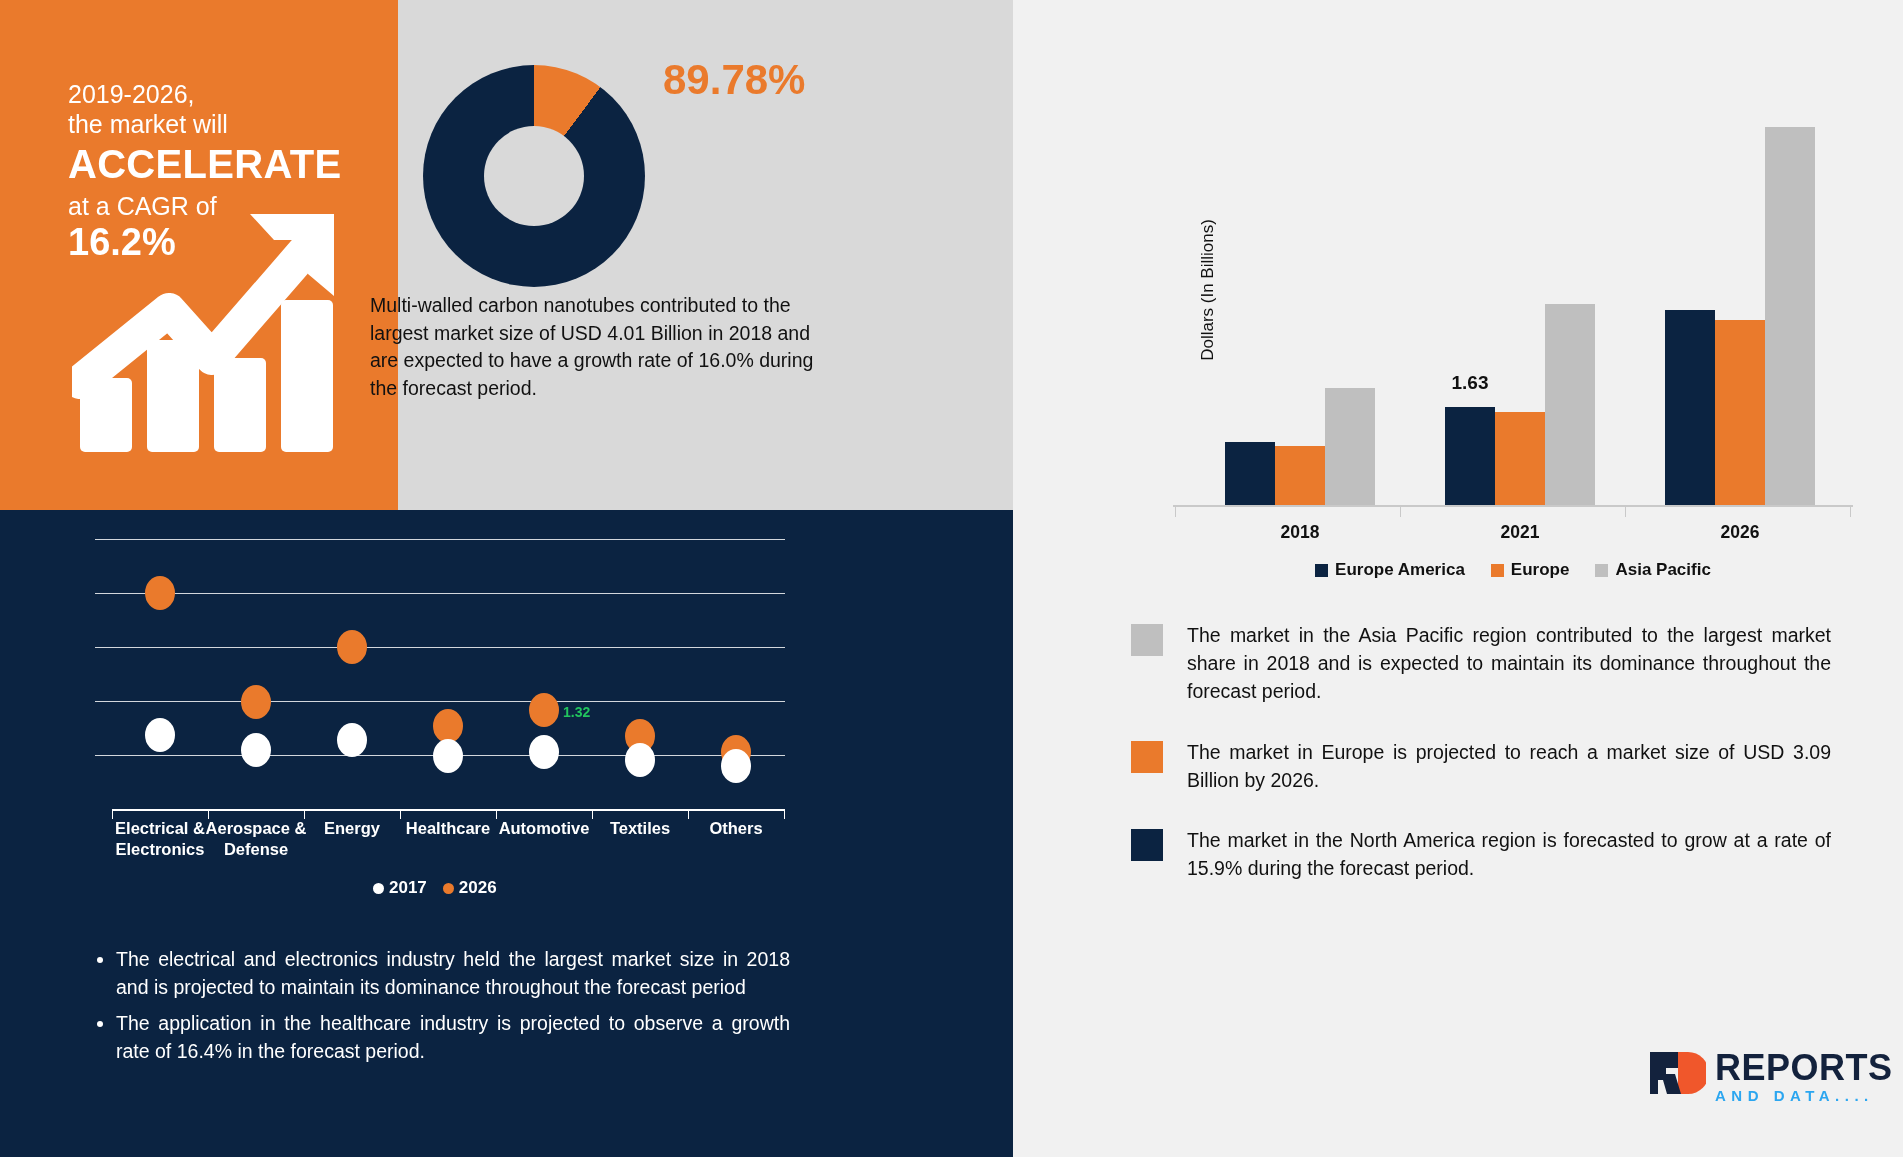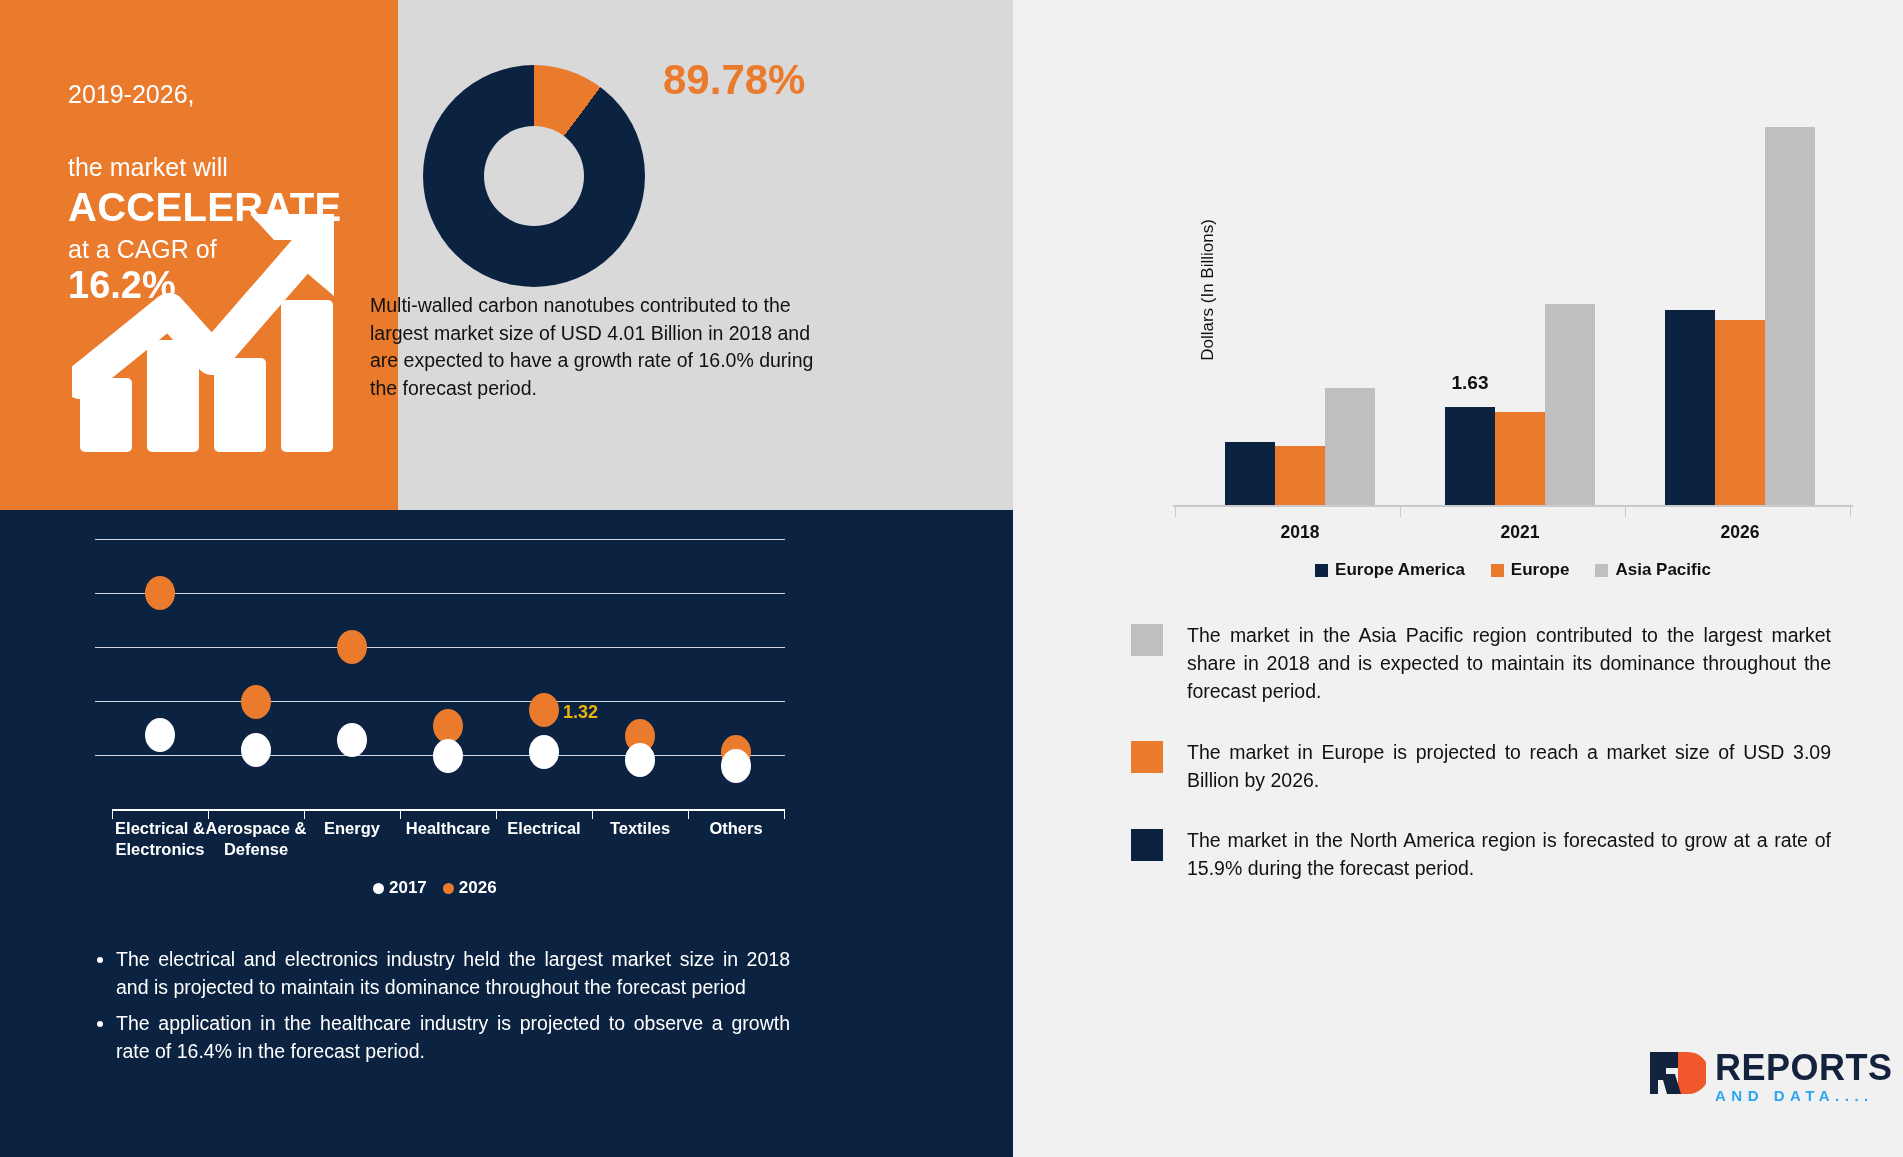--- a/index.html
+++ b/index.html
@@ -12,21 +12,21 @@
   }
   .page{position:absolute;inset:0;border-radius:14px;}
 
   
   .left-col{position:absolute;left:0;top:0;width:1013px;height:1157px;background:#0b2341;}
 
   
   .hero{position:absolute;left:0;top:0;width:398px;height:510px;background:#ea7a2c;}
   .hero-text{position:absolute;left:68px;top:80px;color:#ffffff;line-height:1.18;}
   .hero-l1{font-size:25px;font-weight:400;}
-  .hero-l2{font-size:25px;font-weight:400;margin-top:43px;}
+  .hero-l2{font-size:25px;font-weight:400;}
   .hero-l3{font-size:40px;font-weight:700;letter-spacing:.3px;margin-top:2px;}
   .hero-l4{font-size:25px;font-weight:400;margin-top:4px;}
   .hero-l5{font-size:38px;font-weight:700;margin-top:-2px;}
   .hero-icon{position:absolute;left:72px;top:200px;width:290px;height:260px;}
 
   
   .donut-panel{position:absolute;left:398px;top:0;width:628px;height:510px;background:#d9d9d9;}
   .donut-wrap{position:absolute;left:25px;top:65px;width:222px;height:222px;}
   .donut{width:222px;height:222px;border-radius:50%;
      background:conic-gradient(#ea7a2c 0deg 36.8deg, #0b2341 36.8deg 360deg);}
@@ -37,21 +37,21 @@
   .donut-para{position:absolute;left:-28px;top:292px;width:470px;font-size:19.5px;color:#111;line-height:1.42;}
 
   
   .dotplot{position:absolute;left:95px;top:530px;width:690px;height:280px;}
   .grid-line{position:absolute;left:0;width:690px;height:1px;background:#ffffff;opacity:.82;}
   .axis-line{position:absolute;left:17px;top:279px;width:673px;height:2px;background:#ffffff;}
   .tick{position:absolute;top:279px;width:1px;height:10px;background:#ffffff;}
   .dot{position:absolute;width:30px;height:34px;border-radius:50%;transform:translate(-50%,-50%);}
   .dot.w{background:#ffffff;}
   .dot.o{background:#ea7a2c;}
-  .dot-label{position:absolute;color:#eab308;font-size:18px;font-weight:700;transform:translateY(-50%);}
+  .dot-label{position:absolute;color:#22c55e;font-size:14px;font-weight:700;transform:translateY(-50%);}
   .cat-labels{position:absolute;left:0;top:288px;width:690px;}
   .cat{position:absolute;text-align:center;color:#ffffff;font-size:16.5px;font-weight:700;line-height:1.25;transform:translateX(-50%);width:130px;}
   .dot-legend{position:absolute;left:278px;top:348px;color:#ffffff;font-size:17px;font-weight:700;display:flex;gap:16px;align-items:center;}
   .dot-legend .lg{display:flex;align-items:center;gap:5px;}
   .lg-dot{width:11px;height:11px;border-radius:50%;display:inline-block;}
 
   
   .bullets{position:absolute;left:90px;top:945px;width:700px;color:#ffffff;font-size:19.5px;line-height:1.45;}
   .bullets ul{margin:0;padding-left:26px;}
   .bullets li{margin-bottom:7px;text-align:justify;}
@@ -155,21 +155,21 @@
       <div class="dot w" style="left:353px;top:226px"></div>
       <div class="dot w" style="left:449px;top:222px"></div>
       <div class="dot w" style="left:545px;top:230px"></div>
       <div class="dot w" style="left:641px;top:236px"></div>
 
       <div class="cat-labels">
         <div class="cat" style="left:65px">Electrical &amp; Electronics</div>
         <div class="cat" style="left:161px">Aerospace &amp; Defense</div>
         <div class="cat" style="left:257px">Energy</div>
         <div class="cat" style="left:353px">Healthcare</div>
-        <div class="cat" style="left:449px">Electrical</div>
+        <div class="cat" style="left:449px">Automotive</div>
         <div class="cat" style="left:545px">Textiles</div>
         <div class="cat" style="left:641px">Others</div>
       </div>
 
       <div class="dot-legend">
         <span class="lg">
           <span class="lg-dot" style="background:#ffffff"></span>
           <span>2017</span>
         </span>
         <span class="lg">

